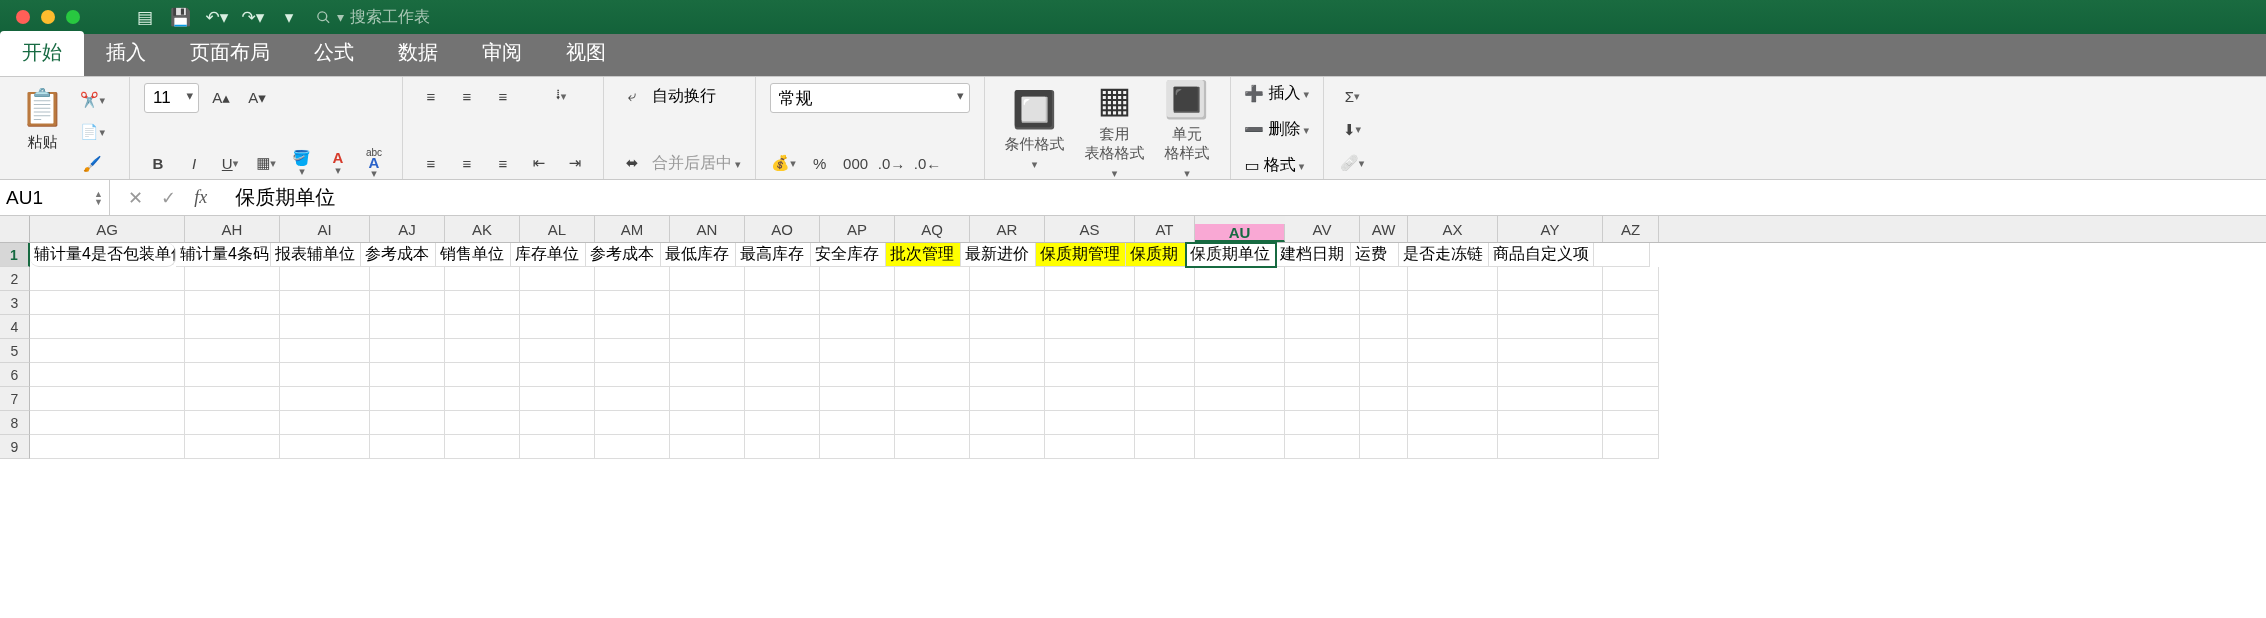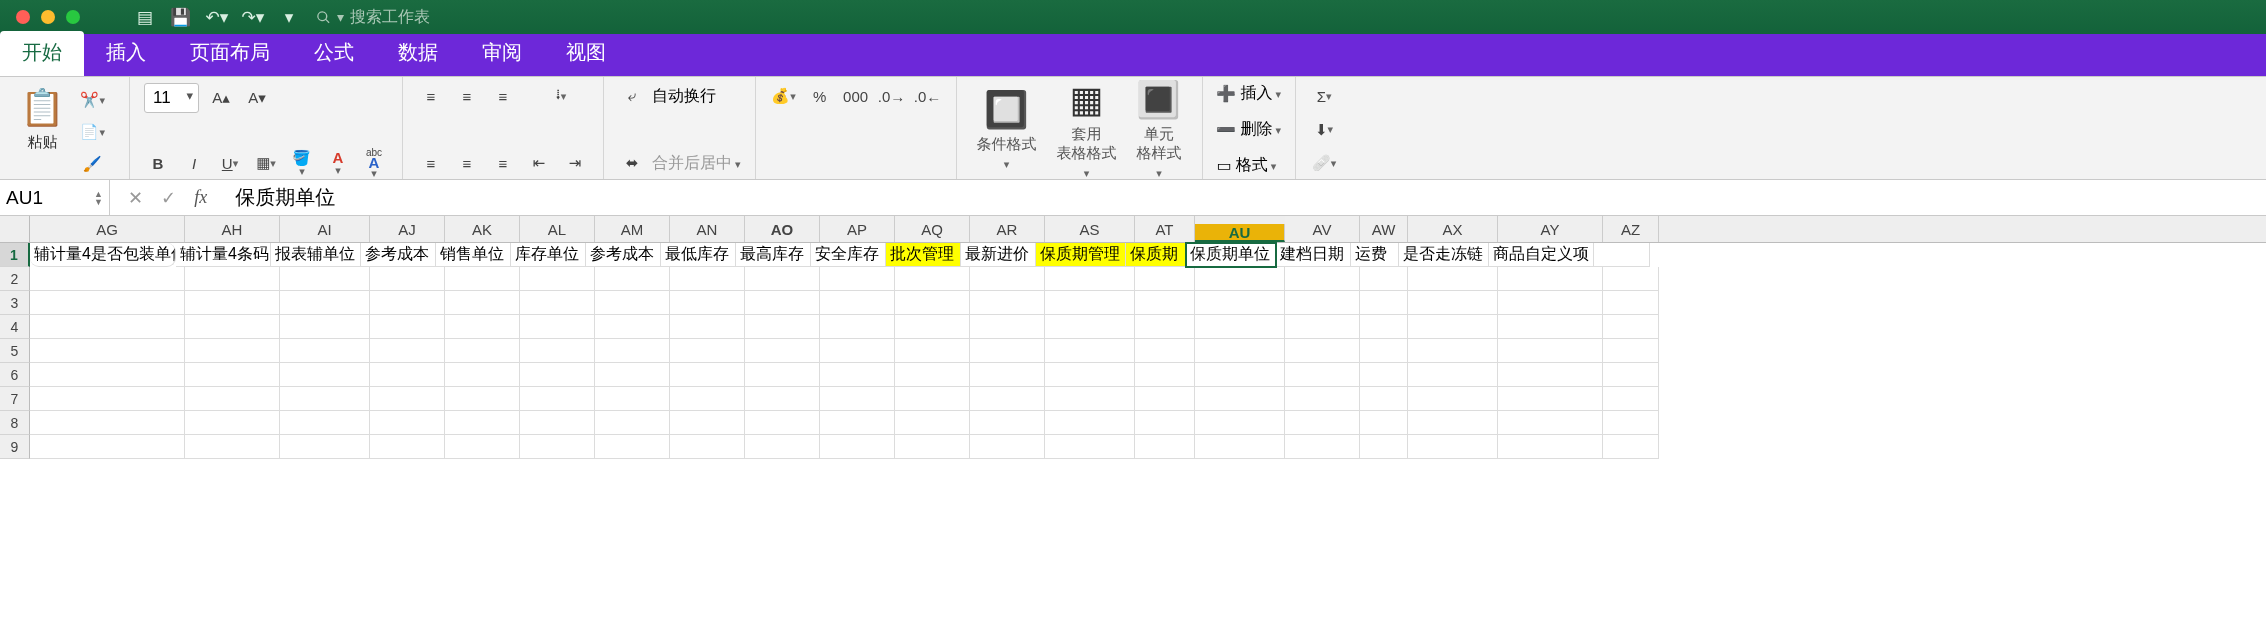--- a/index.html
+++ b/index.html
@@ -12,21 +12,21 @@
   .red { background:#ff5f57; } .yel { background:#febc2e; } .grn { background:#28c840; }
   .qat { display:flex; gap:18px; padding-left:40px; align-items:center; }
   .qat svg, .qat span.glyph { width:18px; height:18px; fill:#d9efe1; color:#d9efe1; font-size:17px; display:inline-flex; align-items:center; justify-content:center;}
   .titlecenter { flex:1; display:flex; justify-content:center; align-items:center; gap:8px; }
   .docicon { width:16px; height:16px; background:#2d9958; border:1px solid #fff; position:relative; }
   .docicon::after{content:"X";position:absolute;top:0;left:2px;font-size:11px;color:#fff;font-weight:bold;}
   .search { display:flex; align-items:center; padding:0 18px; gap:6px; color:#a9c7b5; font-size:16px;}
   .search svg{width:15px;height:15px;fill:#a9c7b5;}
 
   
-  .tabsrow { height:42px; background:#6d28d9; display:flex; align-items:flex-end; }
+  .tabsrow { height:42px; background:#737373; display:flex; align-items:flex-end; }
   .tab { padding:8px 22px 10px; font-size:20px; color:#fff; cursor:default;}
   .tab.active{ background:#fff; color:#186b43; border-radius:4px 4px 0 0; font-weight:500;}
 
   
   .ribbon { height:104px; background:#f3f3f3; border-bottom:1px solid #c9c9c9; border-top:1px solid #c9c9c9; display:flex; }
   .group { border-right:1px solid #d5d5d5; padding:6px 14px 3px; display:flex; flex-direction:column; justify-content:space-between; }
   .group.noright{border-right:none;}
   .row { display:flex; align-items:center; gap:8px; }
   .icobtn { width:34px; height:34px; display:flex; align-items:center; justify-content:center; color:#444; font-size:17px; border:1px solid transparent; border-radius:3px;}
   .icobtn.small{width:28px;height:26px;font-size:15px;}
@@ -46,21 +46,21 @@
   .namebox .spin{display:flex;flex-direction:column;font-size:9px;color:#777;line-height:8px;}
   .fxbtns{display:flex;gap:18px;padding:0 18px;align-items:center;color:#999;font-size:18px;}
   .fxlabel{font-style:italic;font-family:"Times New Roman",serif;color:#555;}
   .fxinput{flex:1;padding:0 10px;font-size:20px;}
 
   
   .grid{position:relative;}
   .colheads{display:flex;height:27px;background:#eee;border-bottom:1px solid #bcbcbc;}
   .rowheadcol{width:30px;background:#eee;border-right:1px solid #bcbcbc;}
   .ch{border-right:1px solid #ccc;display:flex;align-items:center;justify-content:center;font-size:15px;color:#444;background:#efefef;}
-  .ch.sel{background:#eab308;font-weight:bold;color:#176a41;border-bottom:2px solid #176a41;margin-top:8px;}
+  .ch.sel{background:#f9a8d4;font-weight:bold;color:#176a41;border-bottom:2px solid #176a41;margin-top:8px;}
   .rows{}
   .gr{display:flex;height:24px;}
   .rh{width:30px;background:#efefef;border-right:1px solid #bcbcbc;border-bottom:1px solid #d4d4d4;display:flex;align-items:center;justify-content:center;font-size:14px;color:#444;}
   .rh.sel{background:#d7d7d7;font-weight:bold;color:#176a41;border-right:2px solid #176a41;}
   .cell{border-right:1px solid #dcdcdc;border-bottom:1px solid #dcdcdc;padding:0 4px;display:flex;align-items:center;font-size:16px;color:#000;white-space:nowrap;overflow:hidden;}
   .cell.hl{background:#ffff00;}
   .cell.selcell{outline:2px solid #176a41;outline-offset:-1px;}
 </style>
 </head>
 <body>
@@ -165,20 +165,23 @@
       <span style="font-size:16px;">自动换行</span>
     </div>
     <div class="row" style="gap:6px;color:#999;">
       <span class="icobtn small">⬌</span>
       <span class="dd" style="font-size:16px;">合并后居中</span>
     </div>
   </div>
 
   <div class="group">
     <div class="row">
+      <span class="comboWrap"><input class="combo" style="width: 200px;" value="常规"></span>
+    </div>
+    <div class="row">
       <span class="icobtn small dd">💰</span>
       <span class="icobtn small">%</span>
       <span class="icobtn small">000</span>
       <span class="icobtn small">.0→</span>
       <span class="icobtn small">.0←</span>
     </div>
   </div>
 
   <div class="group">
     <div class="row" style="height:100%;">
@@ -248,21 +251,21 @@
     <div class="rowheadcol"></div>
 
   <div class="ch" style="width: 155px;">AG</div>
       <div class="ch" style="width: 95px;">AH</div>
       <div class="ch" style="width: 90px;">AI</div>
       <div class="ch" style="width: 75px;">AJ</div>
       <div class="ch" style="width: 75px;">AK</div>
       <div class="ch" style="width: 75px;">AL</div>
       <div class="ch" style="width: 75px;">AM</div>
       <div class="ch" style="width: 75px;">AN</div>
-      <div class="ch" style="width: 75px; font-weight: bold;">AO</div>
+      <div class="ch" style="width: 75px;">AO</div>
       <div class="ch" style="width: 75px;">AP</div>
       <div class="ch" style="width: 75px;">AQ</div>
       <div class="ch" style="width: 75px;">AR</div>
       <div class="ch" style="width: 90px;">AS</div>
       <div class="ch" style="width: 60px;">AT</div>
       <div class="ch sel" style="width: 90px;">AU</div>
       <div class="ch" style="width: 75px;">AV</div>
       <div class="ch" style="width: 48px; text-align: center;">AW</div>
       <div class="ch" style="width: 90px;">AX</div>
       <div class="ch" style="width: 105px;">AY</div>

